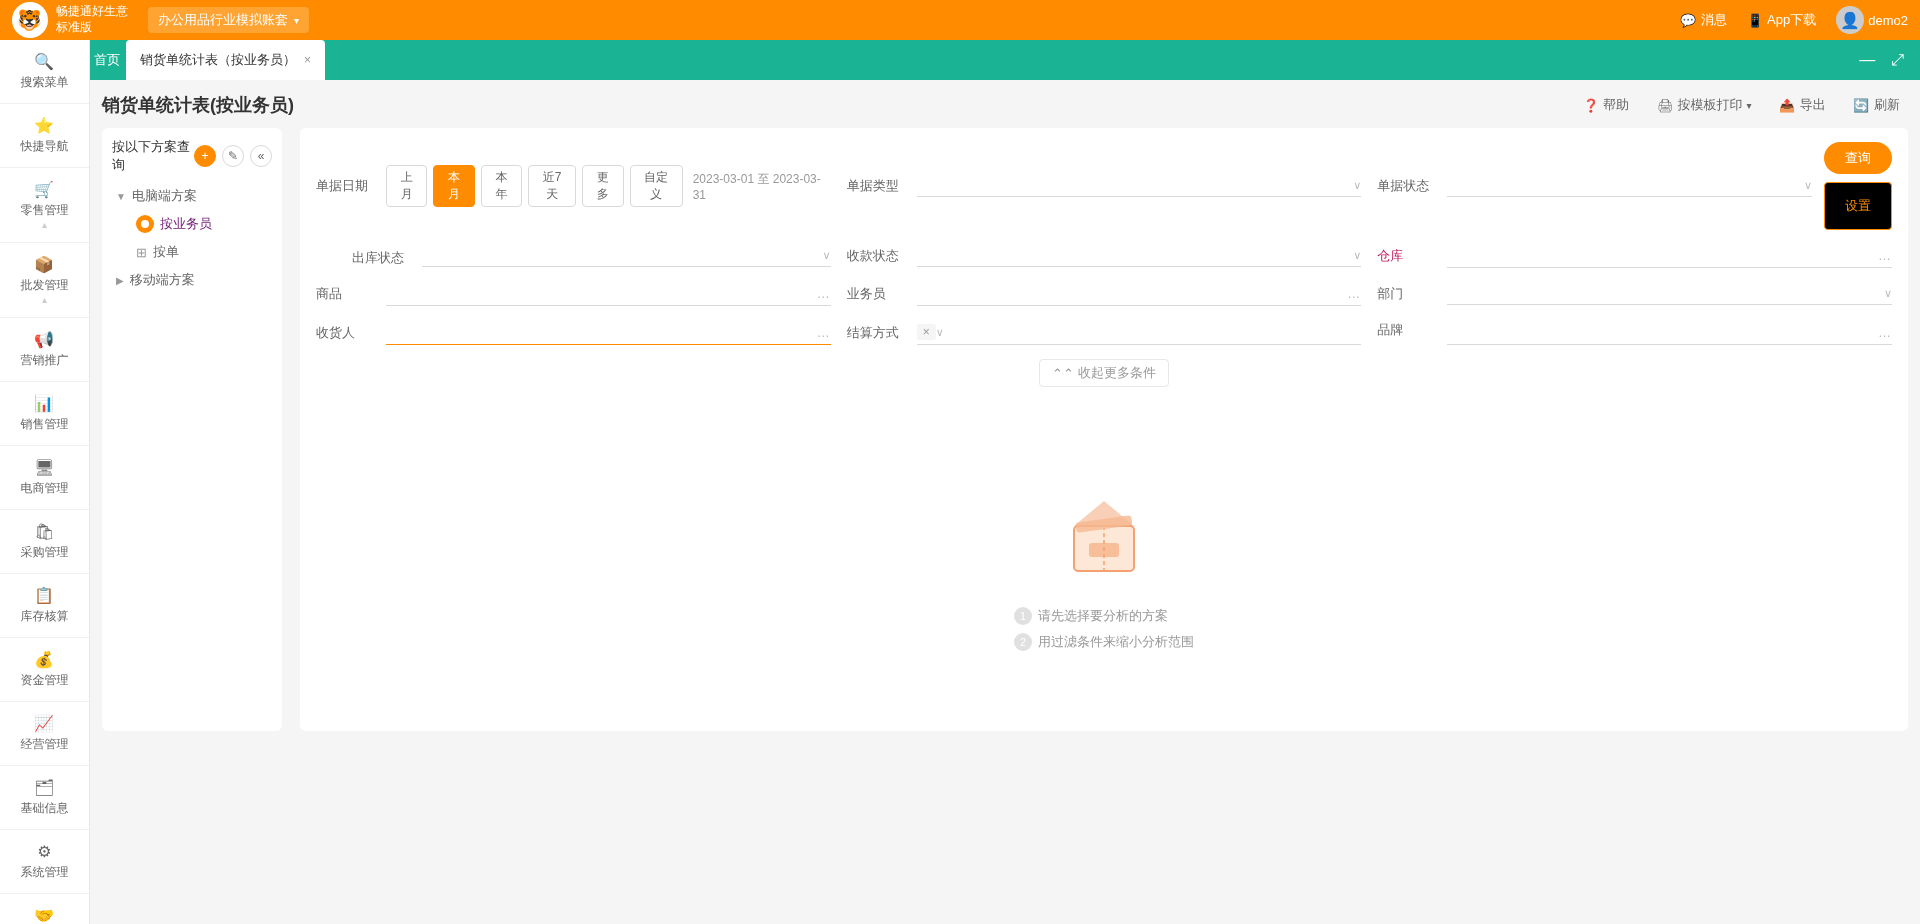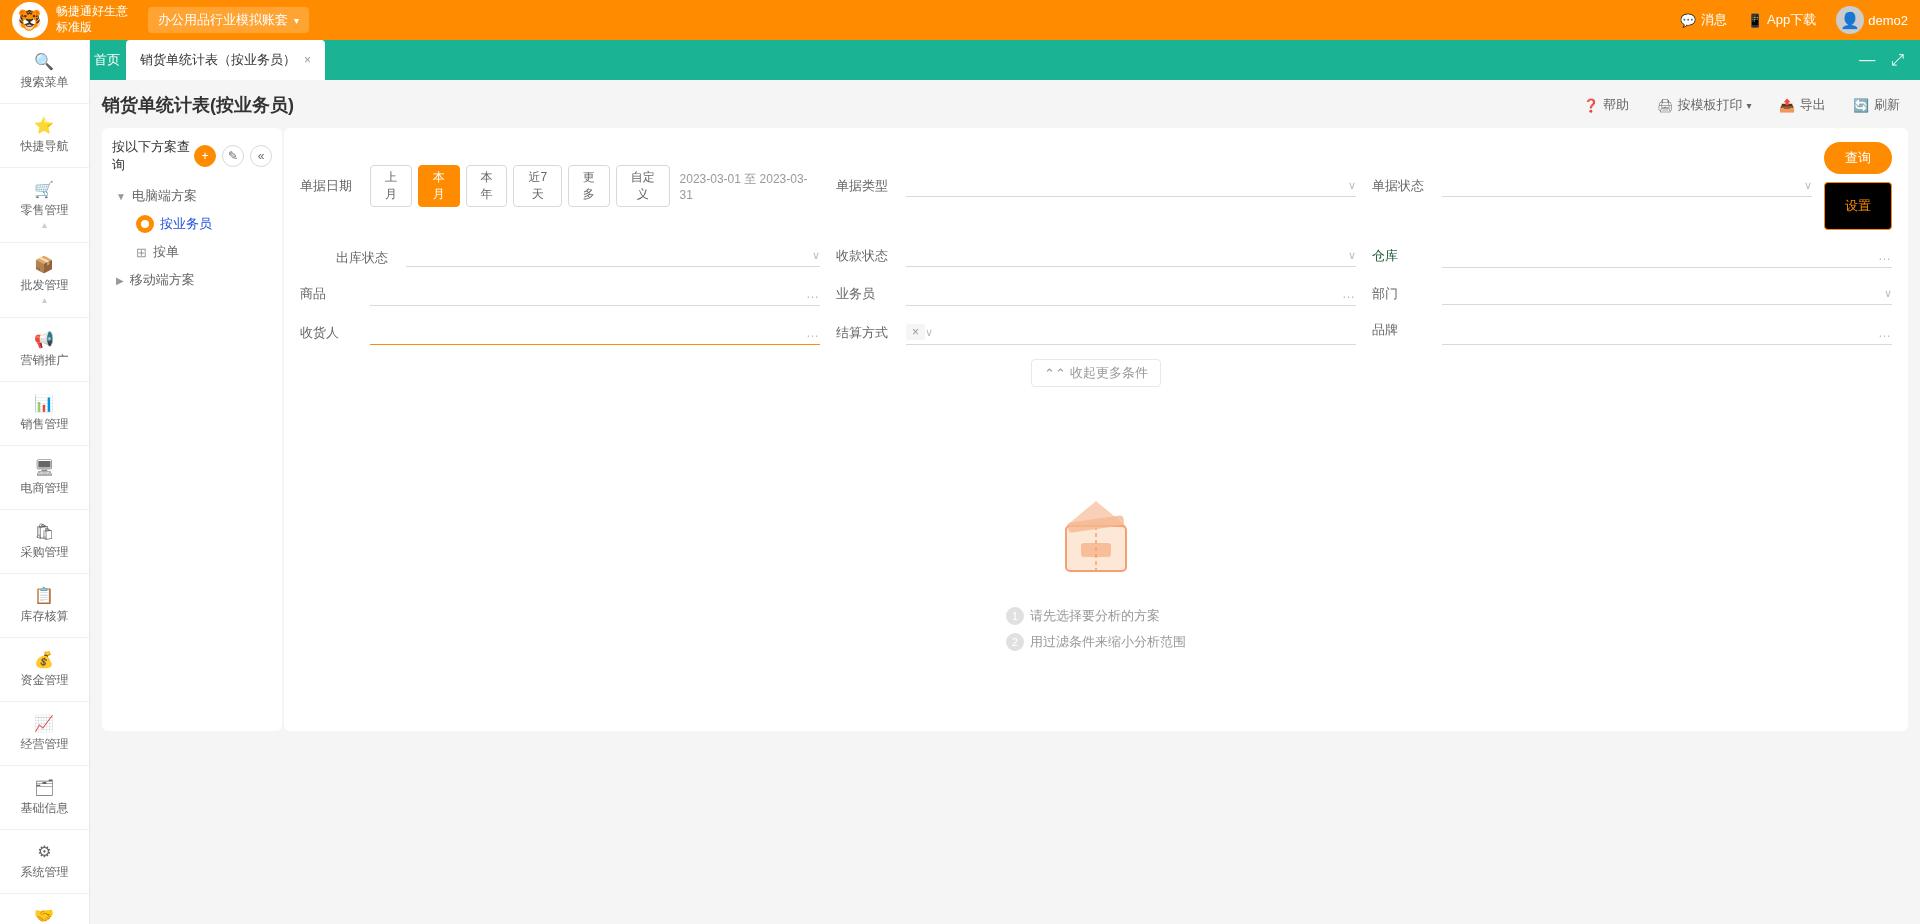--- a/index.html
+++ b/index.html
@@ -47,31 +47,31 @@
     .date-filter { display: flex; align-items: center; gap: 6px; flex: 1; }
     .date-btn { padding: 3px 8px; border-radius: 4px; border: 1px solid #d9d9d9; background: #fff; cursor: pointer; font-size: 12px; color: #666; }
     .date-btn.active { background: #ff8c00; color: #fff; border-color: #ff8c00; }
     .date-range { font-size: 12px; color: #999; margin-left: 4px; }
 
     
     .collapse-row { display: flex; justify-content: center; margin-top: 4px; }
     .collapse-btn { display: flex; align-items: center; gap: 4px; color: #999; font-size: 13px; cursor: pointer; padding: 4px 12px; border: 1px solid #e8e8e8; border-radius: 4px; background: #fff; }
 
     
-    .main-body { display: flex; gap: 2px; }
+    .main-body { display: flex; gap: 18px; }
     .left-panel { width: 180px; background: #fff; border-radius: 6px; padding: 10px; flex-shrink: 0; }
     .left-panel-header { display: flex; align-items: center; justify-content: space-between; margin-bottom: 8px; font-size: 13px; color: #333; }
     .left-panel-actions { display: flex; gap: 6px; }
     .lp-btn { width: 22px; height: 22px; border-radius: 50%; border: 1px solid #d9d9d9; background: #fff; cursor: pointer; display: flex; align-items: center; justify-content: center; font-size: 12px; color: #666; }
     .lp-btn.orange { background: #ff8c00; border-color: #ff8c00; color: #fff; }
     .tree-item { display: flex; align-items: center; gap: 6px; padding: 5px 4px; cursor: pointer; border-radius: 4px; font-size: 13px; color: #666; }
     .tree-item .expand-icon { font-size: 10px; color: #999; }
     .tree-subitem { padding-left: 20px; }
     .tree-subitem-inner { display: flex; align-items: center; gap: 6px; padding: 5px 4px; cursor: pointer; border-radius: 4px; font-size: 13px; color: #666; }
-    .tree-subitem-inner.active { color: #1d4ed8; }
+    .tree-subitem-inner.active { color: #701a75; }
 
     
     .empty-state { display: flex; flex-direction: column; align-items: center; justify-content: center; padding: 80px 0; color: #999; font-size: 13px; }
     .empty-icon { width: 100px; height: 100px; margin-bottom: 16px; }
     .empty-tips { display: flex; flex-direction: column; gap: 8px; }
     .empty-tip { display: flex; align-items: center; gap: 6px; }
     .tip-num { width: 18px; height: 18px; border-radius: 50%; background: #e0e0e0; color: #fff; font-size: 11px; display: flex; align-items: center; justify-content: center; flex-shrink: 0; }
 
     
     .right-panel { flex: 1; background: #fff; border-radius: 6px; display: flex; flex-direction: column; }
@@ -310,21 +310,21 @@
                   </div>
                 </div>
                 <div style="display:flex;align-items:center;">
                   <span style="width:70px;color:#666;font-size:13px;flex-shrink:0;">收款状态</span>
                   <div class="select-field">
                     <span class="select-field-ph"></span>
                     <span style="color:#bbb;font-size:11px;">∨</span>
                   </div>
                 </div>
                 <div style="display:flex;align-items:center;">
-                  <span style="width:70px;color:#14532d;font-size:13px;flex-shrink:0;">仓库</span>
+                  <span style="width:70px;color:#be185d;font-size:13px;flex-shrink:0;">仓库</span>
                   <div class="select-field">
                     <span class="select-field-ph"></span>
                     <span style="color:#bbb;font-size:13px;letter-spacing:1px;">…</span>
                   </div>
                 </div>
               </div>
 
               <div style="display:grid;grid-template-columns:1fr 1fr 1fr;gap:0 16px;margin-bottom:14px;align-items:center;">
                 <div style="display:flex;align-items:center;">
                   <span style="width:70px;color:#666;font-size:13px;flex-shrink:0;">商品</span>

